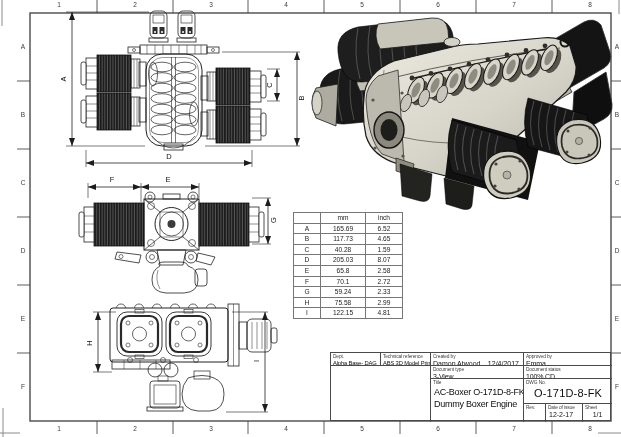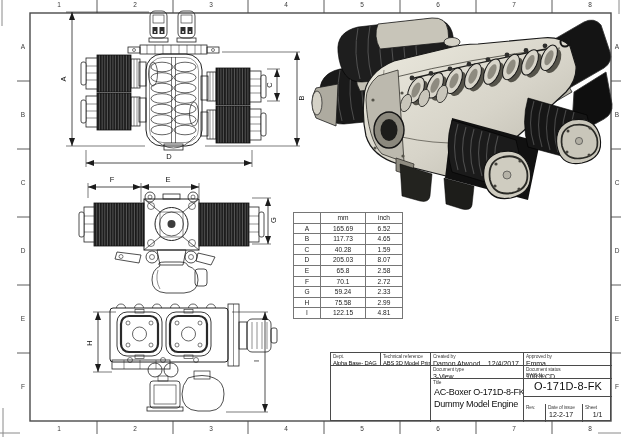--- a/index.html
+++ b/index.html
@@ -491,32 +491,32 @@
       </span>
     </div>
     <div class="tb-cell br bb" style="left:100px;top:13px;width:93px;height:13px">
       <span class="tb-label">Document type</span>
       <span class="tb-val md">3-View</span>
     </div>
     <div class="tb-cell br" style="left:100px;top:26px;width:93px;height:43px">
       <span class="tb-label">Title</span>
       <div class="title-lines">
         <div>AC-Boxer O-171D-8-FK</div>
-        <div>Dummy Model Engine</div>
+        <div>Dummy Boxer Engine</div>
       </div>
     </div>
     <div class="tb-cell bb" style="left:193px;top:0;width:88px;height:13px">
       <span class="tb-label">Approved by</span>
       <span class="tb-val md">Emma</span>
     </div>
     <div class="tb-cell bb" style="left:193px;top:13px;width:88px;height:13px">
       <span class="tb-label">Document status</span>
       <span class="tb-val md">100% CD</span>
     </div>
-    <div class="tb-cell bb" style="left:193px;top:19px;width:88px;height:25px">
+    <div class="tb-cell bb" style="left:193px;top:26px;width:88px;height:25px">
       <span class="tb-label">DWG No.</span>
       <span class="dwg-val">O-171D-8-FK</span>
     </div>
     <div class="tb-cell br" style="left:193px;top:51px;width:22px;height:18px">
       <span class="tb-label">Rev.</span>
       <span class="tb-small-center"></span>
     </div>
     <div class="tb-cell br" style="left:215px;top:51px;width:37px;height:18px">
       <span class="tb-label">Date of issue</span>
       <span class="tb-small-center">12-2-17</span>

